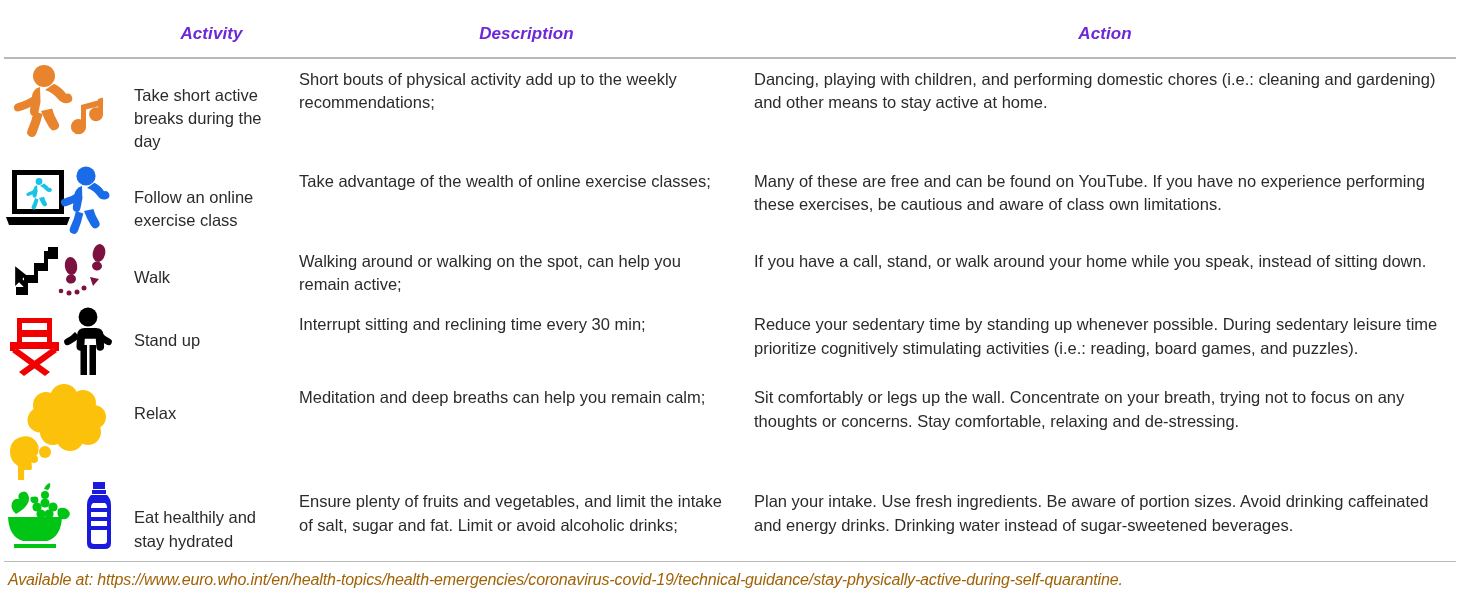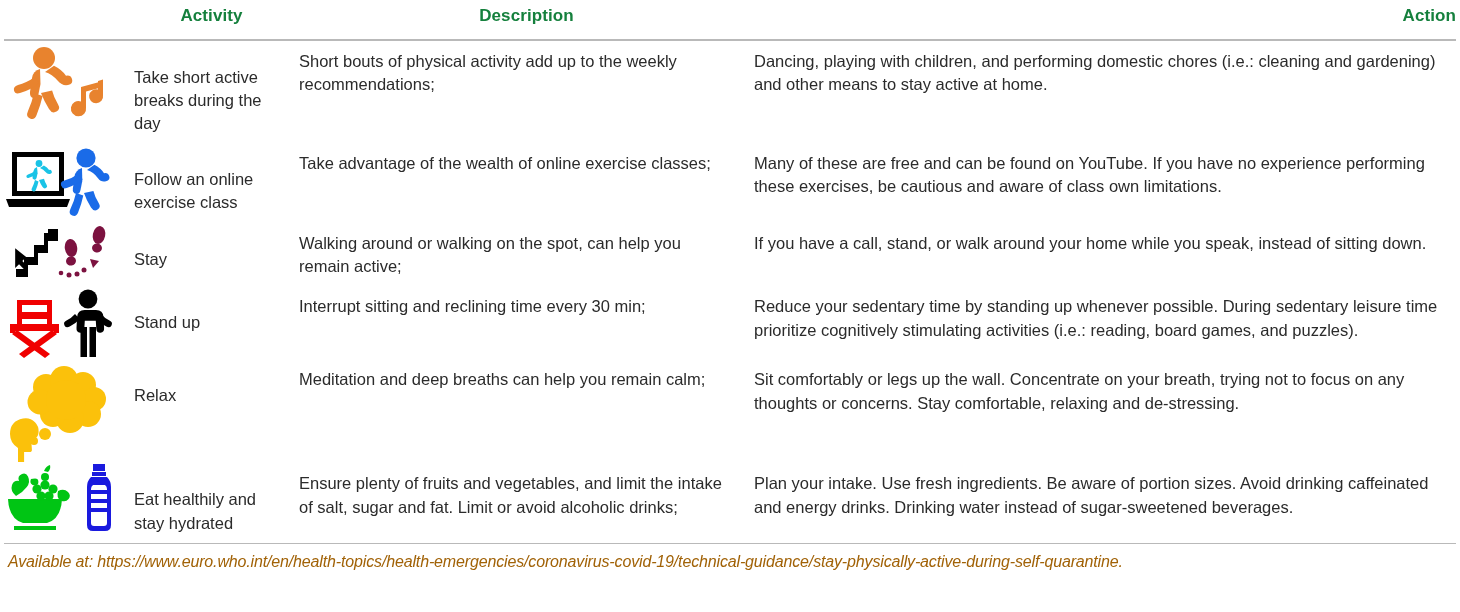--- a/index.html
+++ b/index.html
@@ -25,33 +25,34 @@
   table.who-table {
     width: 1452px;
     border-collapse: collapse;
     table-layout: fixed;
   }
 
   
   thead th {
     font-size: 17px;
     font-weight: bold;
-    color: #15803d;
+    color: #6d28d9;
     text-align: center;
-    padding: 6px 0 13px 0;
+    padding: 24px 0 13px 0;
     vertical-align: middle;
     letter-spacing: 0.1px;
+    font-style: italic;
   }
   thead tr {
     border-bottom: 2px solid #b9b9b9;
   }
   th.col-icon { width: 120px; }
   th.col-activity { width: 175px; }
   th.col-desc { width: 455px; }
-  th.col-action { width: 702px; text-align: right; }
+  th.col-action { width: 702px; }
 
   
   tbody td {
     vertical-align: top;
     font-size: 16.5px;
     line-height: 1.40;
     color: #2b2b2b;
     padding: 0;
   }
 
@@ -178,21 +179,21 @@
                 <ellipse cx="93" cy="25" rx="5" ry="4.5" transform="rotate(12 93 25)"></ellipse>
                 <path d="M86 36 l9 2 l-6 7 z"></path>
                 <circle cx="80" cy="47" r="2.5"></circle>
                 <circle cx="73" cy="51" r="2.5"></circle>
                 <circle cx="65" cy="52" r="2.5"></circle>
                 <circle cx="57" cy="50" r="2.3"></circle>
               </g>
             </svg>
           </span>
         </td>
-        <td class="activity-cell">Stay</td>
+        <td class="activity-cell">Walk</td>
         <td class="desc-cell">Walking around or walking on the spot, can help you remain active;</td>
         <td class="action-cell">If you have a call, stand, or walk around your home while you speak, instead of sitting down.</td>
       </tr>
 
       <tr class="row-4">
         <td class="icon-cell">
           <span class="icon-box">
             <svg width="120" height="73" viewBox="0 0 120 73" aria-hidden="true">
               <g fill="#F00000">
                 <rect x="13" y="14" width="5" height="26"></rect>

